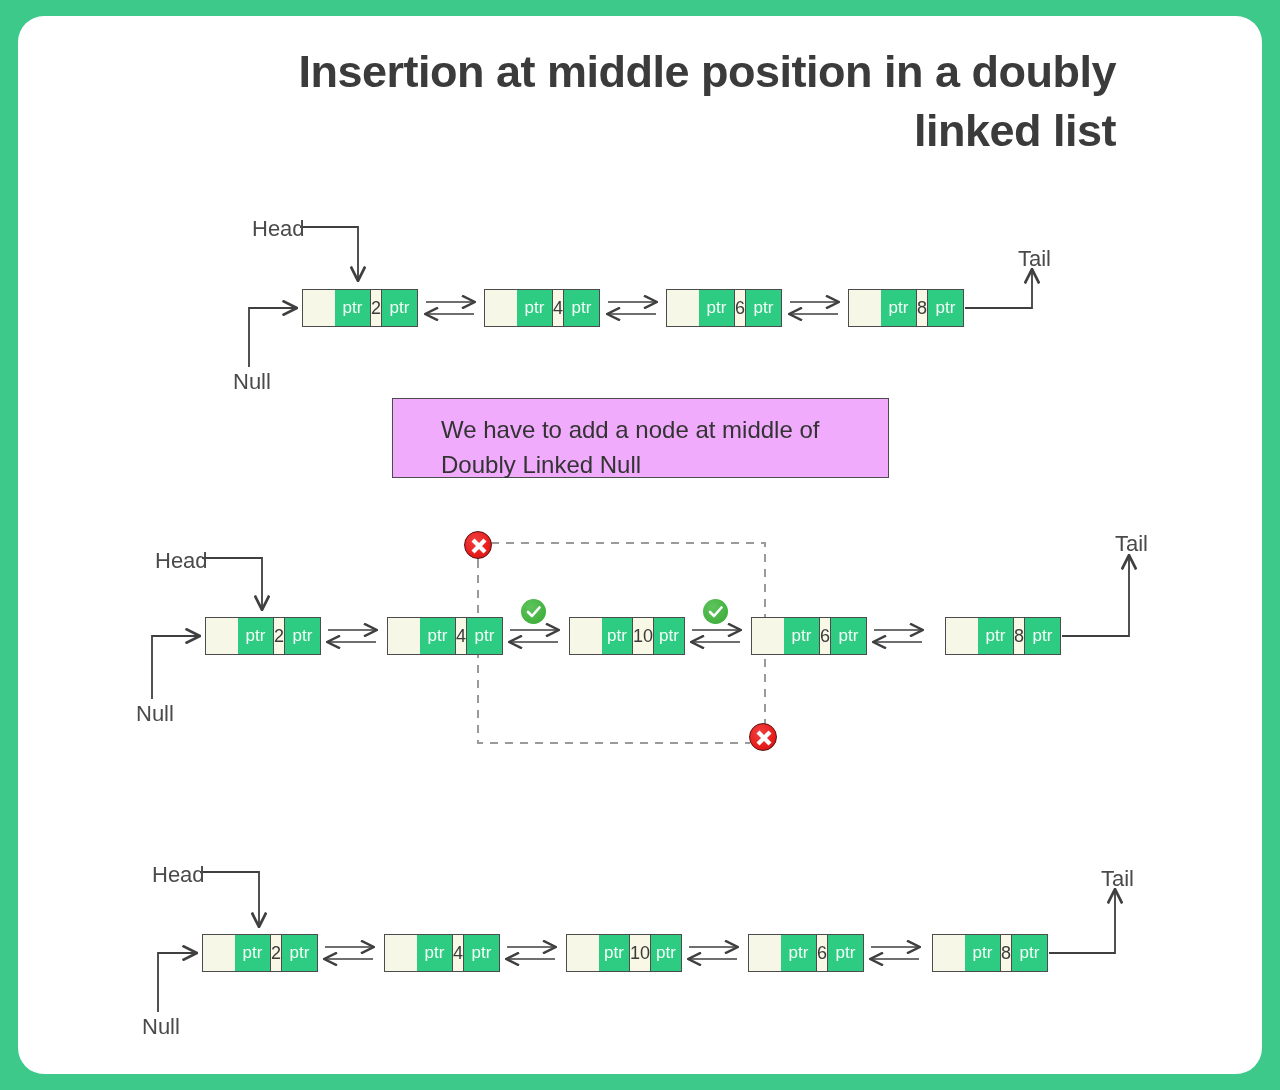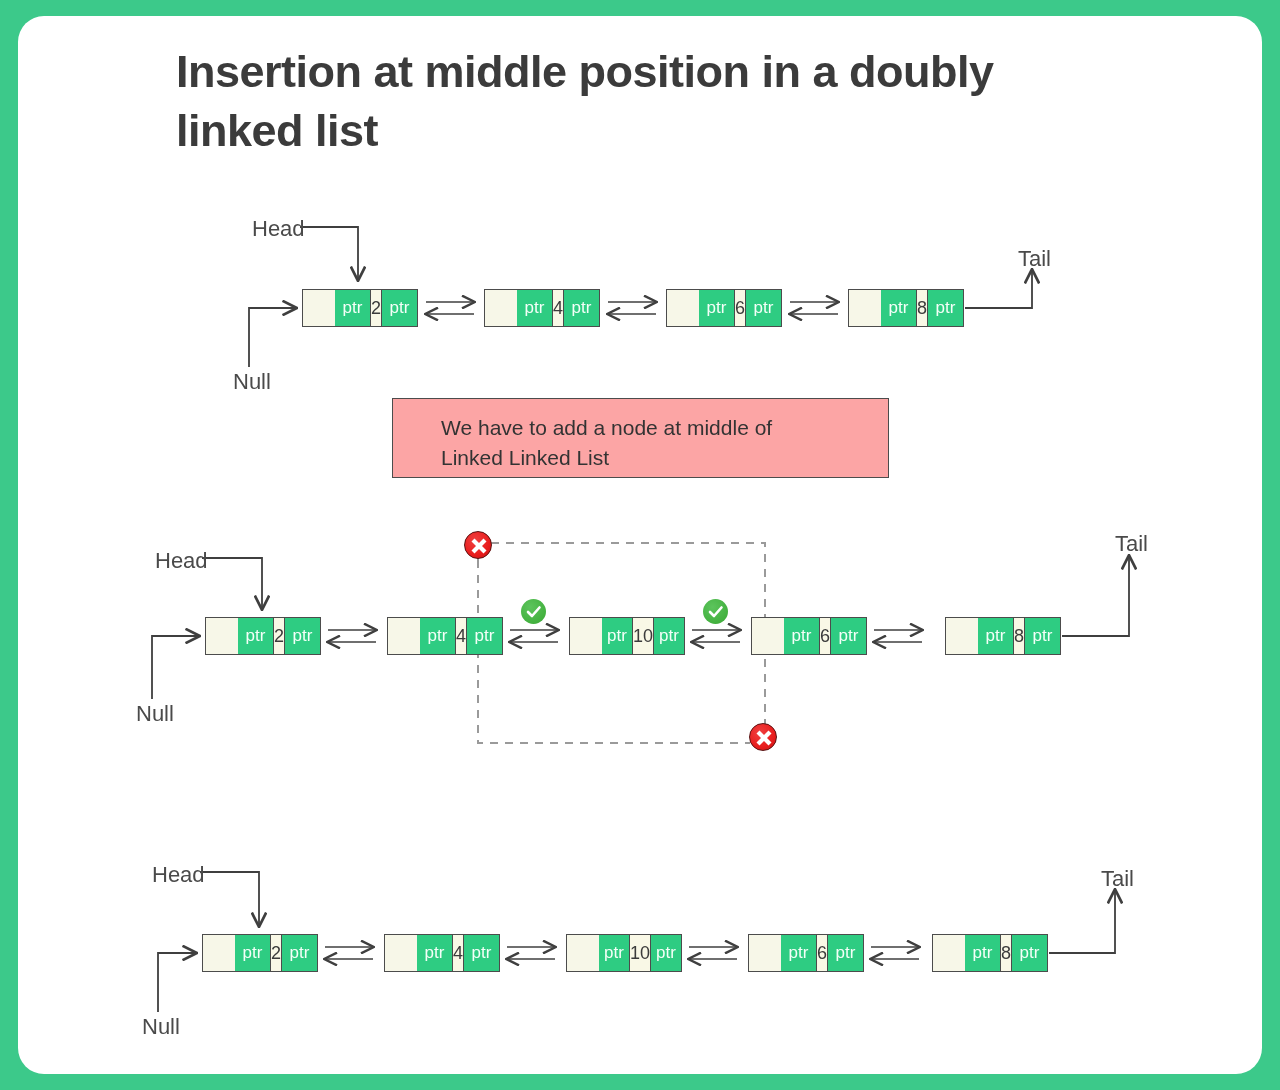--- a/index.html
+++ b/index.html
@@ -16,23 +16,23 @@
   }
   #panel {
     position: absolute;
     left: 18px; top: 16px;
     width: 1244px; height: 1058px;
     background: #ffffff;
     border-radius: 26px;
   }
   #title {
     position: absolute;
-    left: 176px; top: 42px;
+    left: 196px; top: 42px;
     width: 920px;
-    text-align: left;
+    text-align: right;
     font-size: 45px;
     font-weight: bold;
     line-height: 1.32;
     color: #3b3b3b;
     letter-spacing: -0.5px;
   }
   
   .node {
     position: absolute;
     display: flex;
@@ -62,24 +62,24 @@
     position: absolute;
     font-size: 22px;
     color: #4a4a4a;
     white-space: nowrap;
   }
   
   #callout {
     position: absolute;
     left: 392px; top: 398px;
     width: 497px; height: 80px;
-    background: #fca5a5;
+    background: #f0abfc;
     border: 1.3px solid #4c4c4c;
     padding: 14px 0 0 48px;
-    font-size: 21px;
+    font-size: 24px;
     color: #333;
     line-height: 1.45;
   }
   
   svg.overlay {
     position: absolute;
     left: 0; top: 0;
     width: 1280px; height: 1090px;
     pointer-events: none;
   }
@@ -215,21 +215,21 @@
     <div class="cell-ptr last">ptr</div>
   </div>
   <div class="node" style="left:848px; top:289px; width:116px;">
     <div class="cell-ptr">ptr</div>
     <div class="cell-val">8</div>
     <div class="cell-ptr last">ptr</div>
   </div>
 
   <div id="callout">
     <div>We have to add a node at middle  of</div>
-    <div>Linked Linked List</div>
+    <div>Doubly Linked Null</div>
   </div>
 
   <div class="lbl" style="left:155px; top:548px;">Head</div>
   <div class="lbl" style="left:136px; top:701px;">Null</div>
   <div class="lbl" style="left:1115px; top:531px;">Tail</div>
 
   <div class="node" style="left:205px; top:617px; width:116px;">
     <div class="cell-ptr">ptr</div>
     <div class="cell-val">2</div>
     <div class="cell-ptr last">ptr</div>

